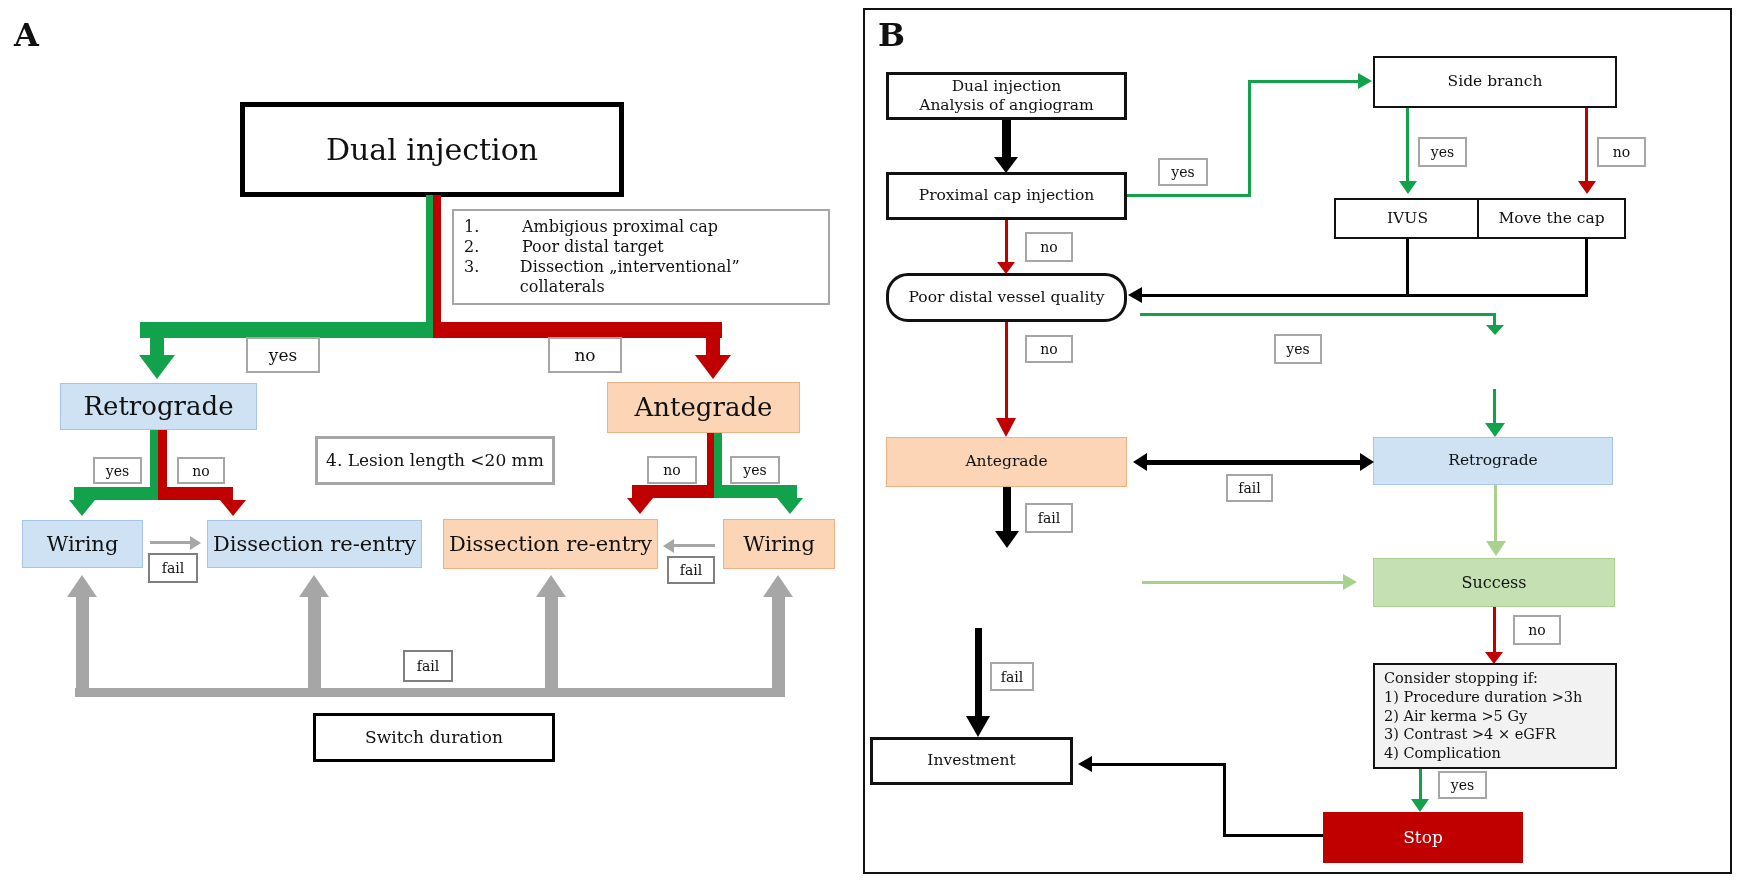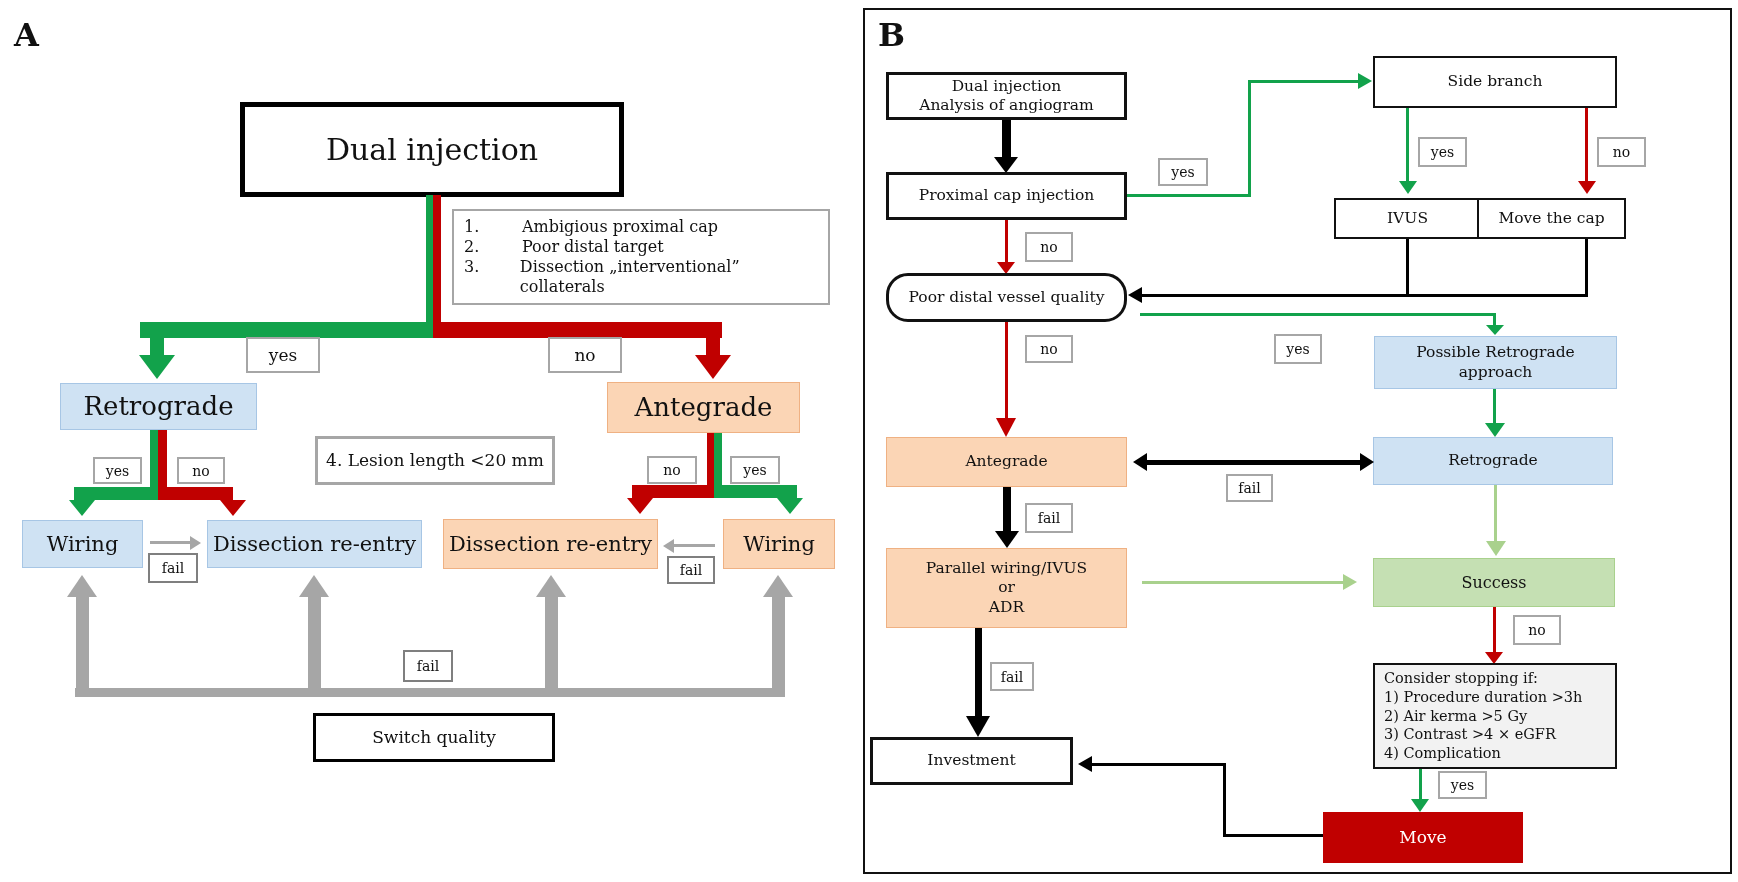--- a/index.html
+++ b/index.html
@@ -98,21 +98,21 @@
   <div class="seg" style="left:76px;top:597px;width:13px;height:91px;background:var(--gray,#a6a6a6);"></div>
   <div class="tri" style="left:67px;top:575px;border-left:15px solid transparent;border-right:15px solid transparent;border-bottom:22px solid var(--gray,#a6a6a6);"></div>
   <div class="seg" style="left:308px;top:597px;width:13px;height:91px;background:var(--gray,#a6a6a6);"></div>
   <div class="tri" style="left:299px;top:575px;border-left:15px solid transparent;border-right:15px solid transparent;border-bottom:22px solid var(--gray,#a6a6a6);"></div>
   <div class="seg" style="left:545px;top:597px;width:13px;height:91px;background:var(--gray,#a6a6a6);"></div>
   <div class="tri" style="left:536px;top:575px;border-left:15px solid transparent;border-right:15px solid transparent;border-bottom:22px solid var(--gray,#a6a6a6);"></div>
   <div class="seg" style="left:772px;top:597px;width:13px;height:91px;background:var(--gray,#a6a6a6);"></div>
   <div class="tri" style="left:763px;top:575px;border-left:15px solid transparent;border-right:15px solid transparent;border-bottom:22px solid var(--gray,#a6a6a6);"></div>
   <div class="lbl faillbl" style="left:403px;top:650px;width:50px;height:32px;">fail</div>
 
-  <div class="box" style="left:313px;top:713px;width:242px;height:49px;border:3px solid #000;background:#fff;font-size:17px;">Switch quality</div>
+  <div class="box" style="left:313px;top:713px;width:242px;height:49px;border:3px solid #000;background:#fff;font-size:17px;">Switch duration</div>
 
   <div class="seg" style="left:863px;top:8px;width:869px;height:866px;border:2px solid #111;box-sizing:border-box;background:#fff;"></div>
   <div class="panel-label" style="left:878px;top:16px;">B</div>
 
   <div class="box whitebox" style="left:886px;top:72px;width:241px;height:48px;border-width:3px;font-size:15.5px;">
     <div>Dual injection</div>
     <div>Analysis of angiogram</div>
   </div>
   <div class="seg" style="left:1002px;top:120px;width:9px;height:37px;background:#000;"></div>
   <div class="tri" style="left:994px;top:157px;border-left:12px solid transparent;border-right:12px solid transparent;border-top:16px solid #000;"></div>
@@ -145,48 +145,39 @@
   <div class="tri" style="left:997px;top:262px;border-left:9px solid transparent;border-right:9px solid transparent;border-top:12px solid var(--red,#c00000);"></div>
   <div class="lbl" style="left:1025px;top:232px;width:48px;height:30px;">no</div>
 
   <div class="box whitebox" style="left:886px;top:273px;width:241px;height:49px;border-width:3px;font-size:15.5px;border-radius:22px;">Poor distal vessel quality</div>
 
   <div class="seg" style="left:1140px;top:313px;width:356px;height:3px;background:var(--green,#12a24b);"></div>
   <div class="seg" style="left:1493px;top:313px;width:3px;height:12px;background:var(--green,#12a24b);"></div>
   <div class="tri" style="left:1486px;top:325px;border-left:9px solid transparent;border-right:9px solid transparent;border-top:10px solid var(--green,#12a24b);"></div>
   <div class="lbl" style="left:1274px;top:334px;width:48px;height:30px;">yes</div>
 
-  <div class="box blue" style="left:1374px;top:336px;width:243px;height:53px;font-size:15.5px;">
-    <div>Possible Retrograde</div>
-    <div>approach</div>
-  </div>
   <div class="seg" style="left:1493px;top:389px;width:3px;height:34px;background:var(--green,#12a24b);"></div>
   <div class="tri" style="left:1485px;top:423px;border-left:10px solid transparent;border-right:10px solid transparent;border-top:14px solid var(--green,#12a24b);"></div>
 
   <div class="seg" style="left:1005px;top:322px;width:3px;height:96px;background:var(--red,#c00000);"></div>
   <div class="tri" style="left:996px;top:418px;border-left:10px solid transparent;border-right:10px solid transparent;border-top:19px solid var(--red,#c00000);"></div>
   <div class="lbl" style="left:1025px;top:335px;width:48px;height:28px;">no</div>
 
   <div class="box orange" style="left:886px;top:437px;width:241px;height:50px;font-size:15.5px;">Antegrade</div>
   <div class="box blue" style="left:1373px;top:437px;width:240px;height:48px;font-size:15.5px;">Retrograde</div>
 
   <div class="seg" style="left:1147px;top:460px;width:213px;height:5px;background:#000;"></div>
   <div class="tri" style="left:1133px;top:453px;border-top:9px solid transparent;border-bottom:9px solid transparent;border-right:14px solid #000;"></div>
   <div class="tri" style="left:1360px;top:453px;border-top:9px solid transparent;border-bottom:9px solid transparent;border-left:14px solid #000;"></div>
   <div class="lbl" style="left:1226px;top:474px;width:47px;height:28px;">fail</div>
 
   <div class="seg" style="left:1003px;top:487px;width:8px;height:44px;background:#000;"></div>
   <div class="tri" style="left:995px;top:531px;border-left:12px solid transparent;border-right:12px solid transparent;border-top:17px solid #000;"></div>
   <div class="lbl" style="left:1025px;top:503px;width:48px;height:30px;">fail</div>
 
-  <div class="box orange" style="left:886px;top:548px;width:241px;height:80px;font-size:15.5px;">
-    <div>Parallel wiring/IVUS</div>
-    <div>or</div>
-    <div>ADR</div>
-  </div>
 
   <div class="seg" style="left:1494px;top:485px;width:3px;height:56px;background:var(--light-green,#a9d18d);"></div>
   <div class="tri" style="left:1486px;top:541px;border-left:10px solid transparent;border-right:10px solid transparent;border-top:15px solid var(--light-green,#a9d18d);"></div>
 
   <div class="box greenbox" style="left:1373px;top:558px;width:242px;height:49px;font-size:16px;">Success</div>
 
   <div class="seg" style="left:1142px;top:581px;width:201px;height:3px;background:var(--light-green,#a9d18d);"></div>
   <div class="tri" style="left:1343px;top:574px;border-top:8px solid transparent;border-bottom:8px solid transparent;border-left:14px solid var(--light-green,#a9d18d);"></div>
 
   <div class="seg" style="left:1493px;top:607px;width:3px;height:45px;background:var(--red,#c00000);"></div>
@@ -198,21 +189,21 @@
     <div>1) Procedure duration &gt;3h</div>
     <div>2) Air kerma &gt;5 Gy</div>
     <div>3) Contrast &gt;4 × eGFR</div>
     <div>4) Complication</div>
   </div>
 
   <div class="seg" style="left:1419px;top:769px;width:3px;height:30px;background:var(--green,#12a24b);"></div>
   <div class="tri" style="left:1411px;top:799px;border-left:9px solid transparent;border-right:9px solid transparent;border-top:13px solid var(--green,#12a24b);"></div>
   <div class="lbl" style="left:1438px;top:771px;width:49px;height:28px;">yes</div>
 
-  <div class="box" style="left:1323px;top:812px;width:200px;height:51px;background:var(--stop-red,#c00000);color:#fff;font-size:17px;">Move</div>
+  <div class="box" style="left:1323px;top:812px;width:200px;height:51px;background:var(--stop-red,#c00000);color:#fff;font-size:17px;">Stop</div>
 
   <div class="seg" style="left:975px;top:628px;width:7px;height:88px;background:#000;"></div>
   <div class="tri" style="left:966px;top:716px;border-left:12px solid transparent;border-right:12px solid transparent;border-top:21px solid #000;"></div>
   <div class="lbl" style="left:990px;top:662px;width:44px;height:29px;">fail</div>
 
   <div class="box whitebox" style="left:870px;top:737px;width:203px;height:48px;border-width:3px;font-size:15.5px;">Investment</div>
 
   <div class="seg" style="left:1092px;top:763px;width:134px;height:3px;background:#000;"></div>
   <div class="tri" style="left:1078px;top:756px;border-top:8px solid transparent;border-bottom:8px solid transparent;border-right:14px solid #000;"></div>
   <div class="seg" style="left:1223px;top:763px;width:3px;height:74px;background:#000;"></div>

